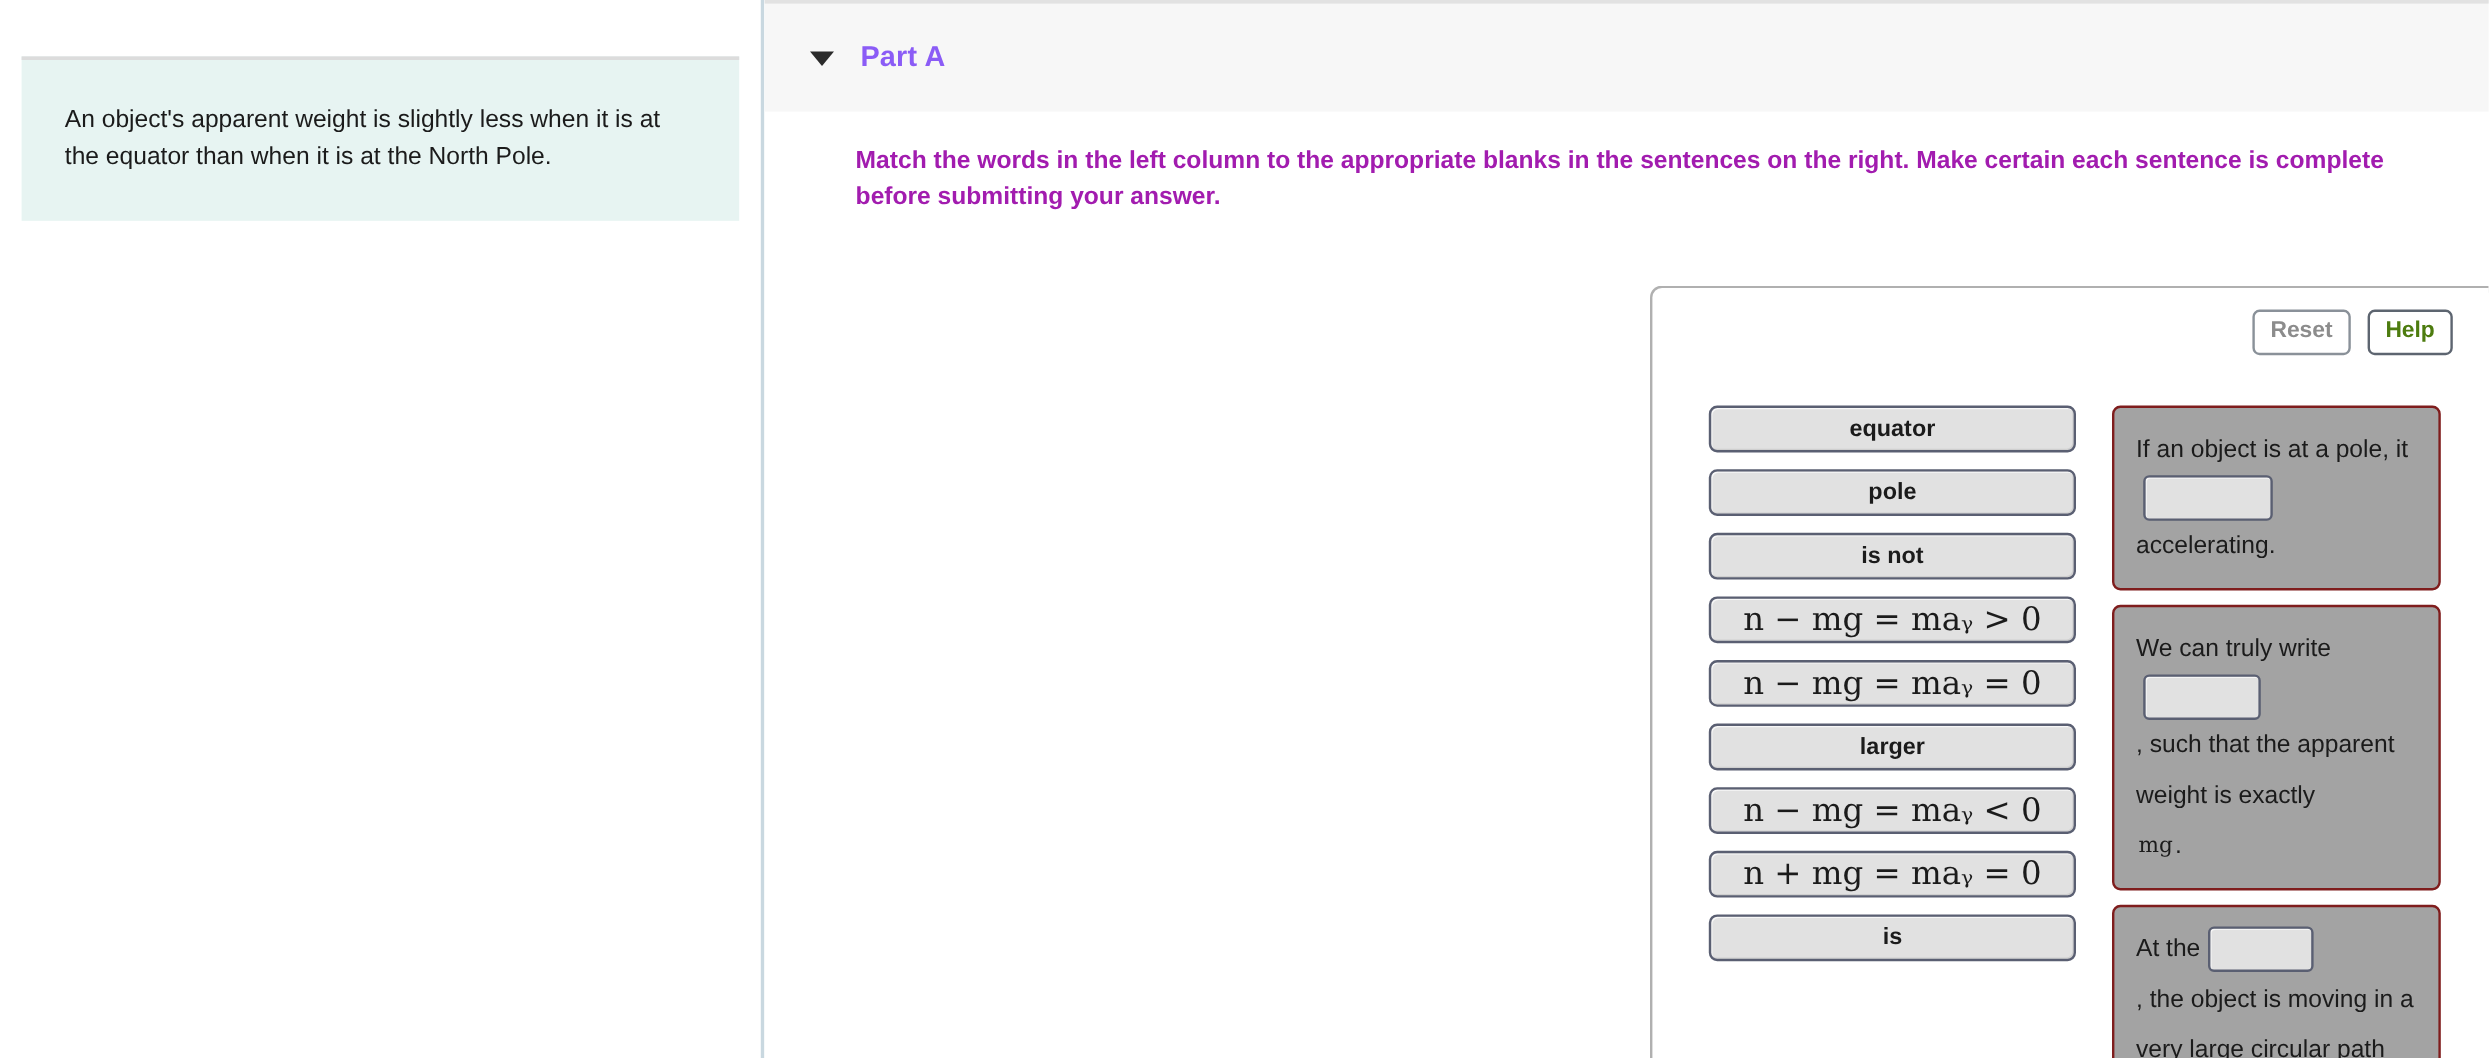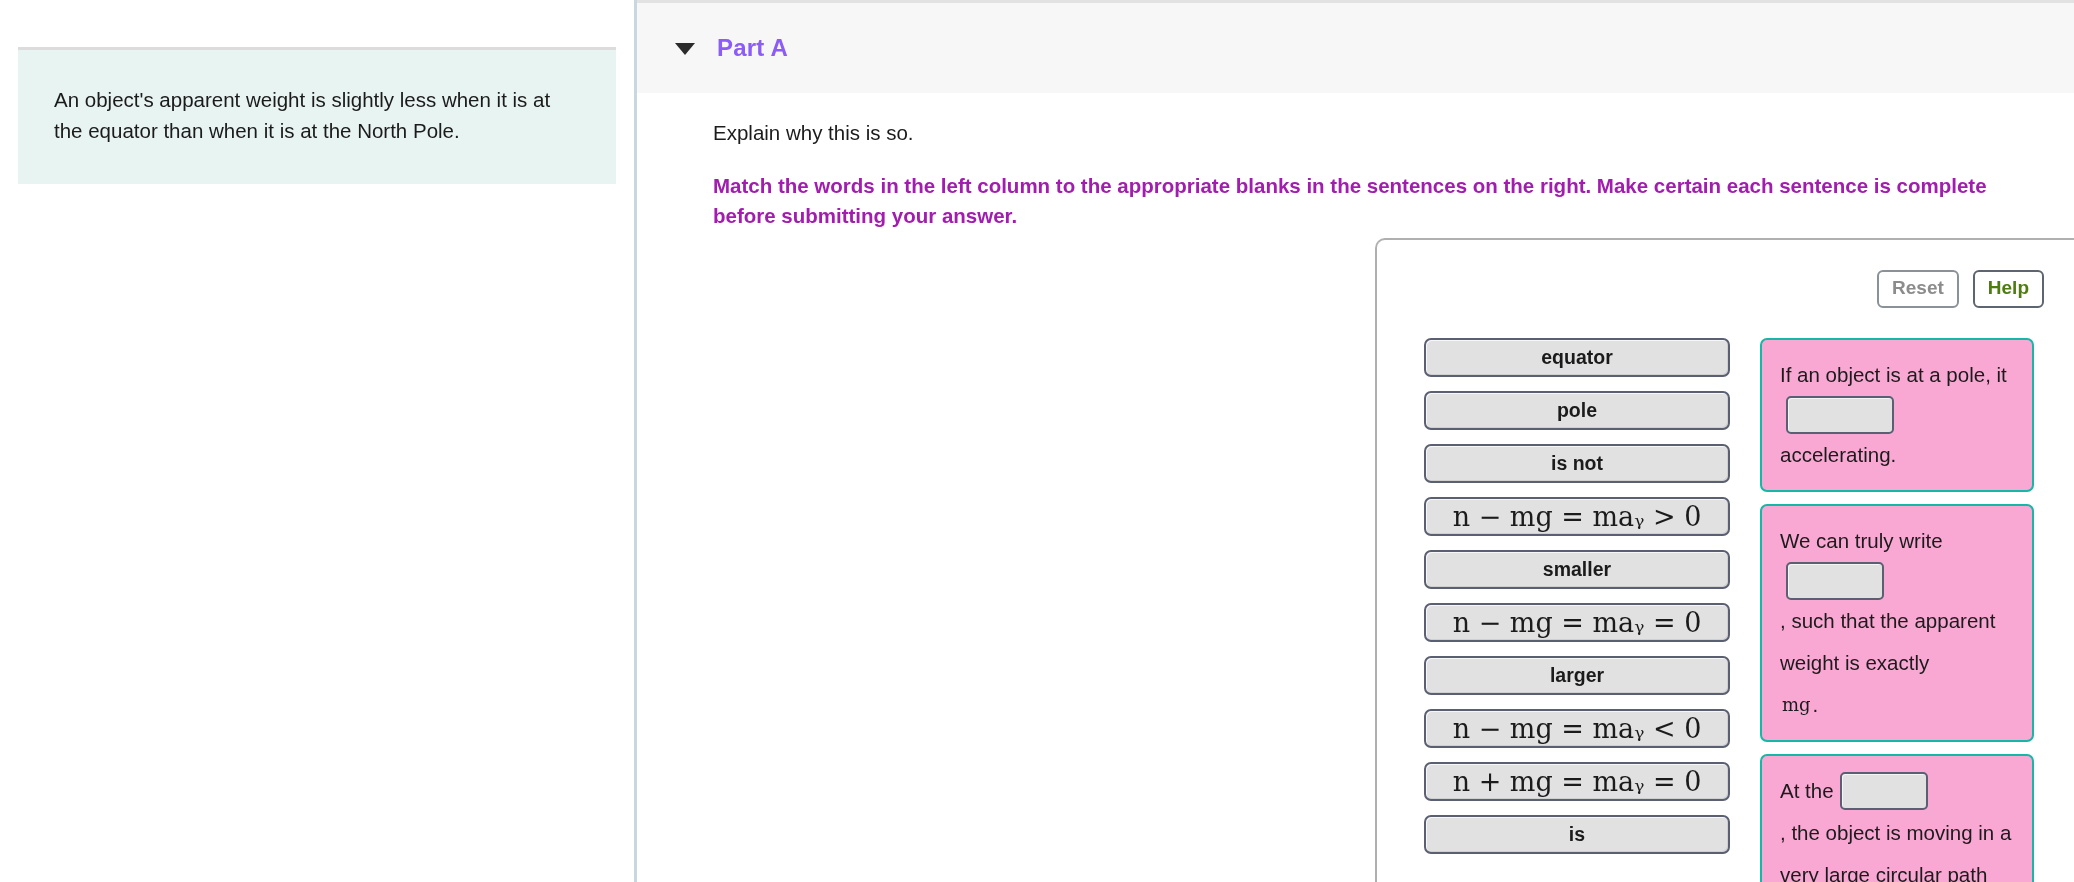--- a/index.html
+++ b/index.html
@@ -111,21 +111,21 @@
     border: 2px solid #b0b0b0;
     border-right: none;
     border-bottom: none;
     border-radius: 10px 0 0 0;
     background: #ffffff;
     box-sizing: border-box;
   }
 
   .toolbar {
     position: absolute;
-    top: 30px;
+    top: 18px;
     right: 30px;
     display: flex;
     gap: 14px;
   }
   .tbtn {
     font-family: "Liberation Sans", sans-serif;
     font-size: 19px;
     font-weight: bold;
     padding: 6px 13px 7px 13px;
     border: 2px solid #8a9199;
@@ -178,23 +178,23 @@
   }
 
   .sentence-col {
     flex: 1;
     display: flex;
     flex-direction: column;
     gap: 12px;
     max-width: 920px;
   }
   .sentence {
-    border: 2px solid #14b8a6;
+    border: 2px solid #7f1d1d;
     border-radius: 7px;
-    background: #f9a8d4;
+    background: #a3a3a3;
     padding: 14px 18px;
     font-size: 20.5px;
     line-height: 2.05;
     color: #1b1b1b;
     box-sizing: border-box;
     min-height: 62px;
     display: flex;
     align-items: center;
     flex-wrap: wrap;
   }
@@ -231,38 +231,36 @@
   </div>
 
   <div class="right-pane">
 
     <div class="part-header">
       <div class="caret"></div>
       <div class="part-title">Part A</div>
     </div>
 
     <div class="body-area">
-      <div class="question-text">Explain why this is so.</div>
       <div class="instruction-text">Match the words in the left column to the appropriate blanks in the sentences on the right. Make certain each sentence is complete before submitting your answer.</div>
     </div>
 
     <div class="answer-box">
 
       <div class="toolbar">
         <button class="tbtn reset">Reset</button>
         <button class="tbtn help">Help</button>
       </div>
 
       <div class="match-grid">
         <div class="tile-col" id="tile-col">
             <div class="tile">equator</div>
             <div class="tile">pole</div>
             <div class="tile">is not</div>
             <div class="tile math">n − mg = maᵧ &gt; 0</div>
-            <div class="tile">smaller</div>
             <div class="tile math">n − mg = maᵧ = 0</div>
             <div class="tile">larger</div>
             <div class="tile math">n − mg = maᵧ &lt; 0</div>
             <div class="tile math">n + mg = maᵧ = 0</div>
             <div class="tile">is</div>
           </div>
         <div class="sentence-col" id="sentence-col">
             <div class="sentence">
               <span>If an object is at a pole, it</span>
               <span class="blank w1"></span>

